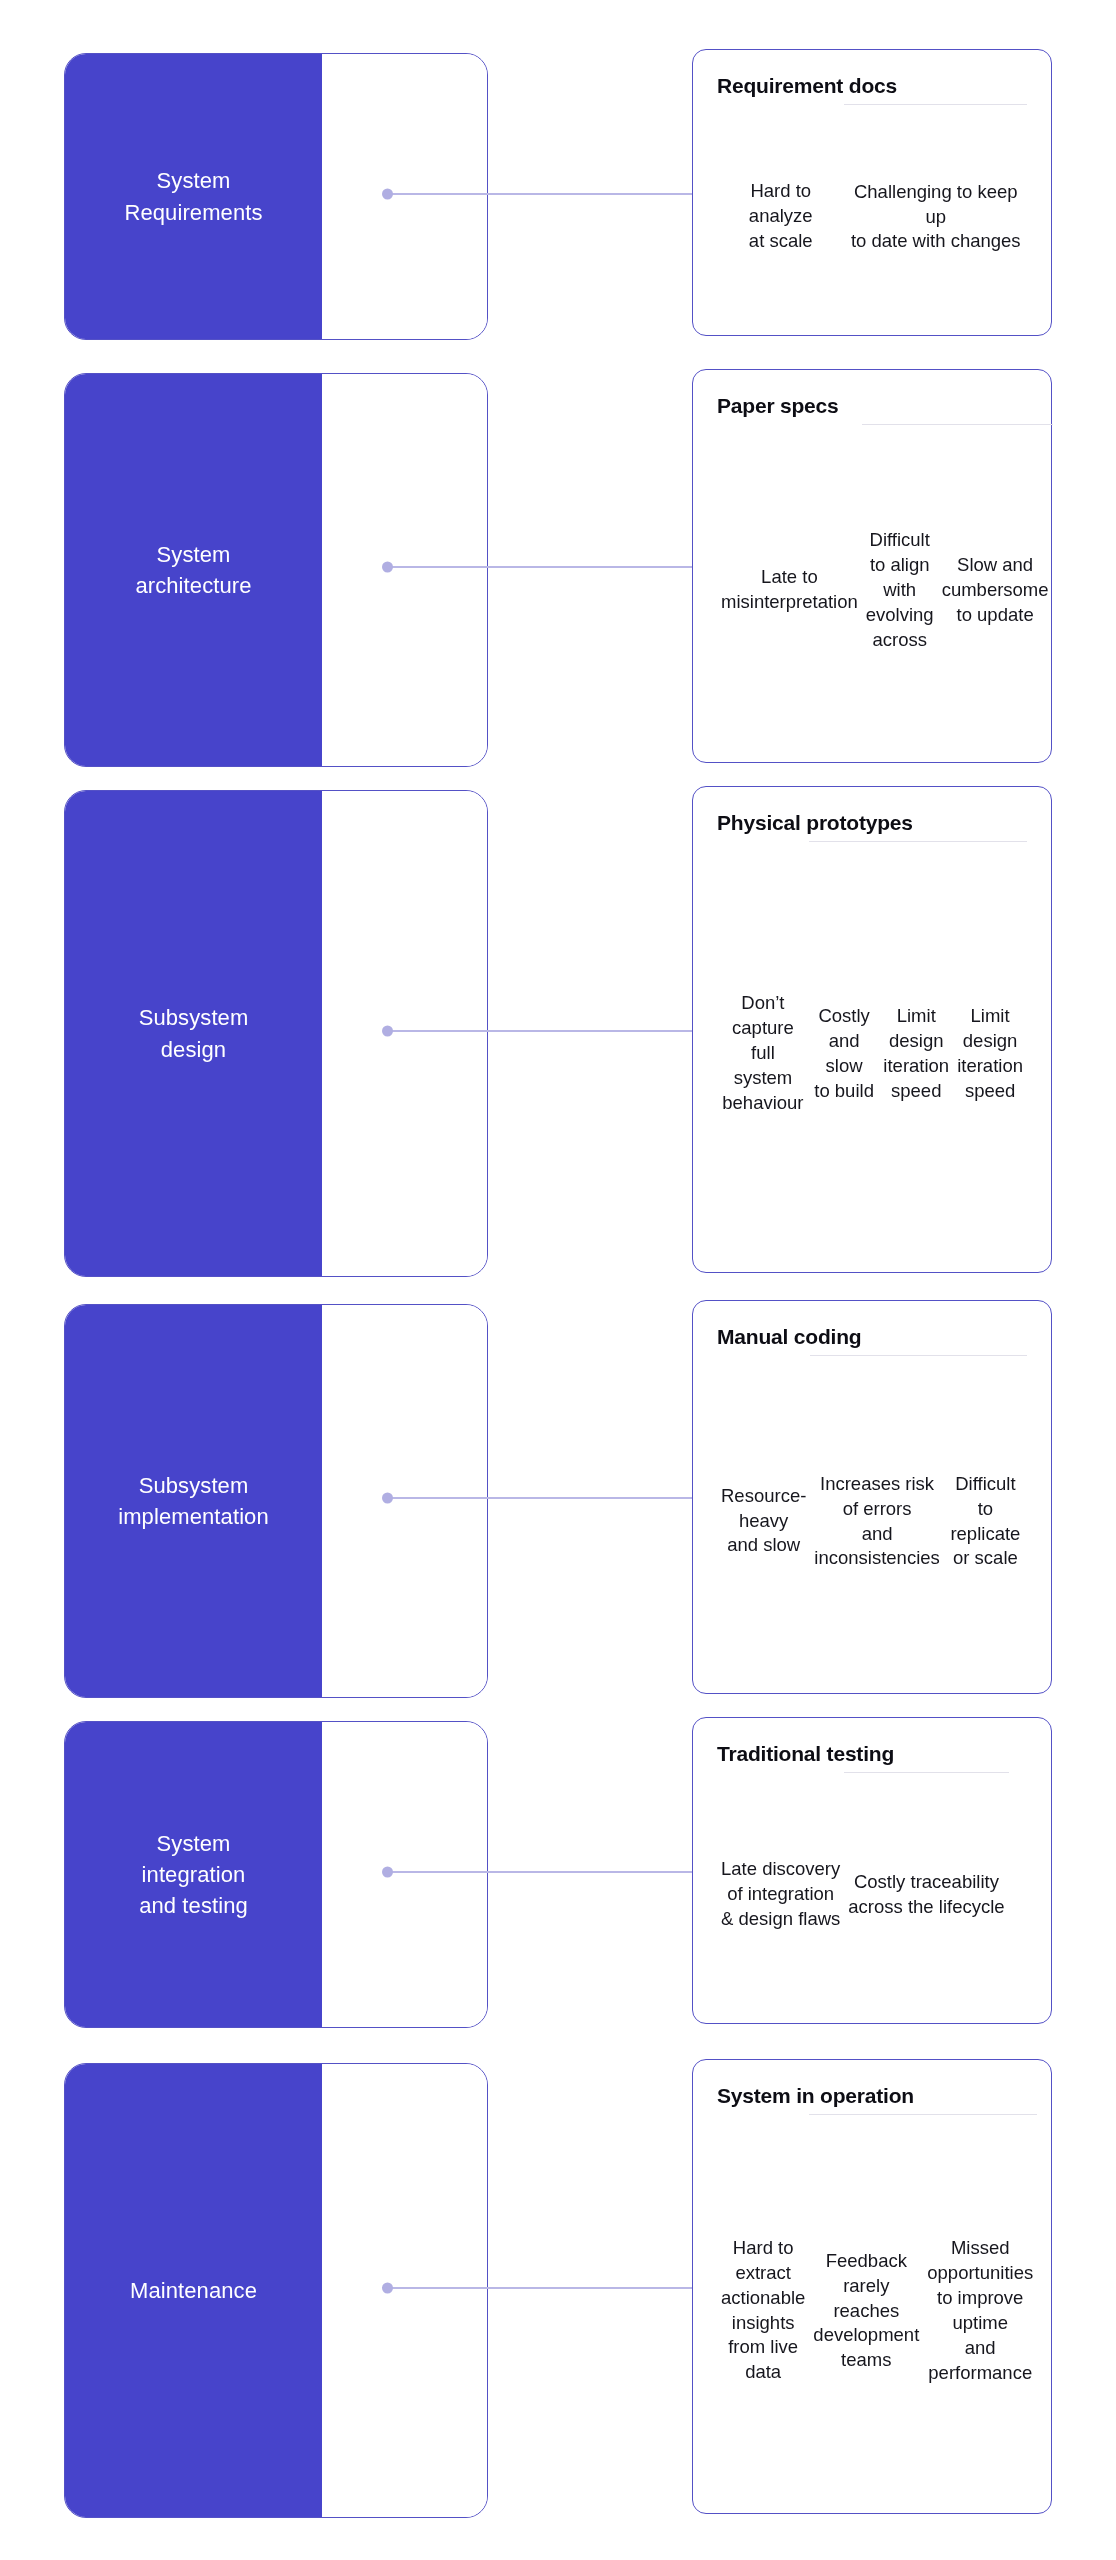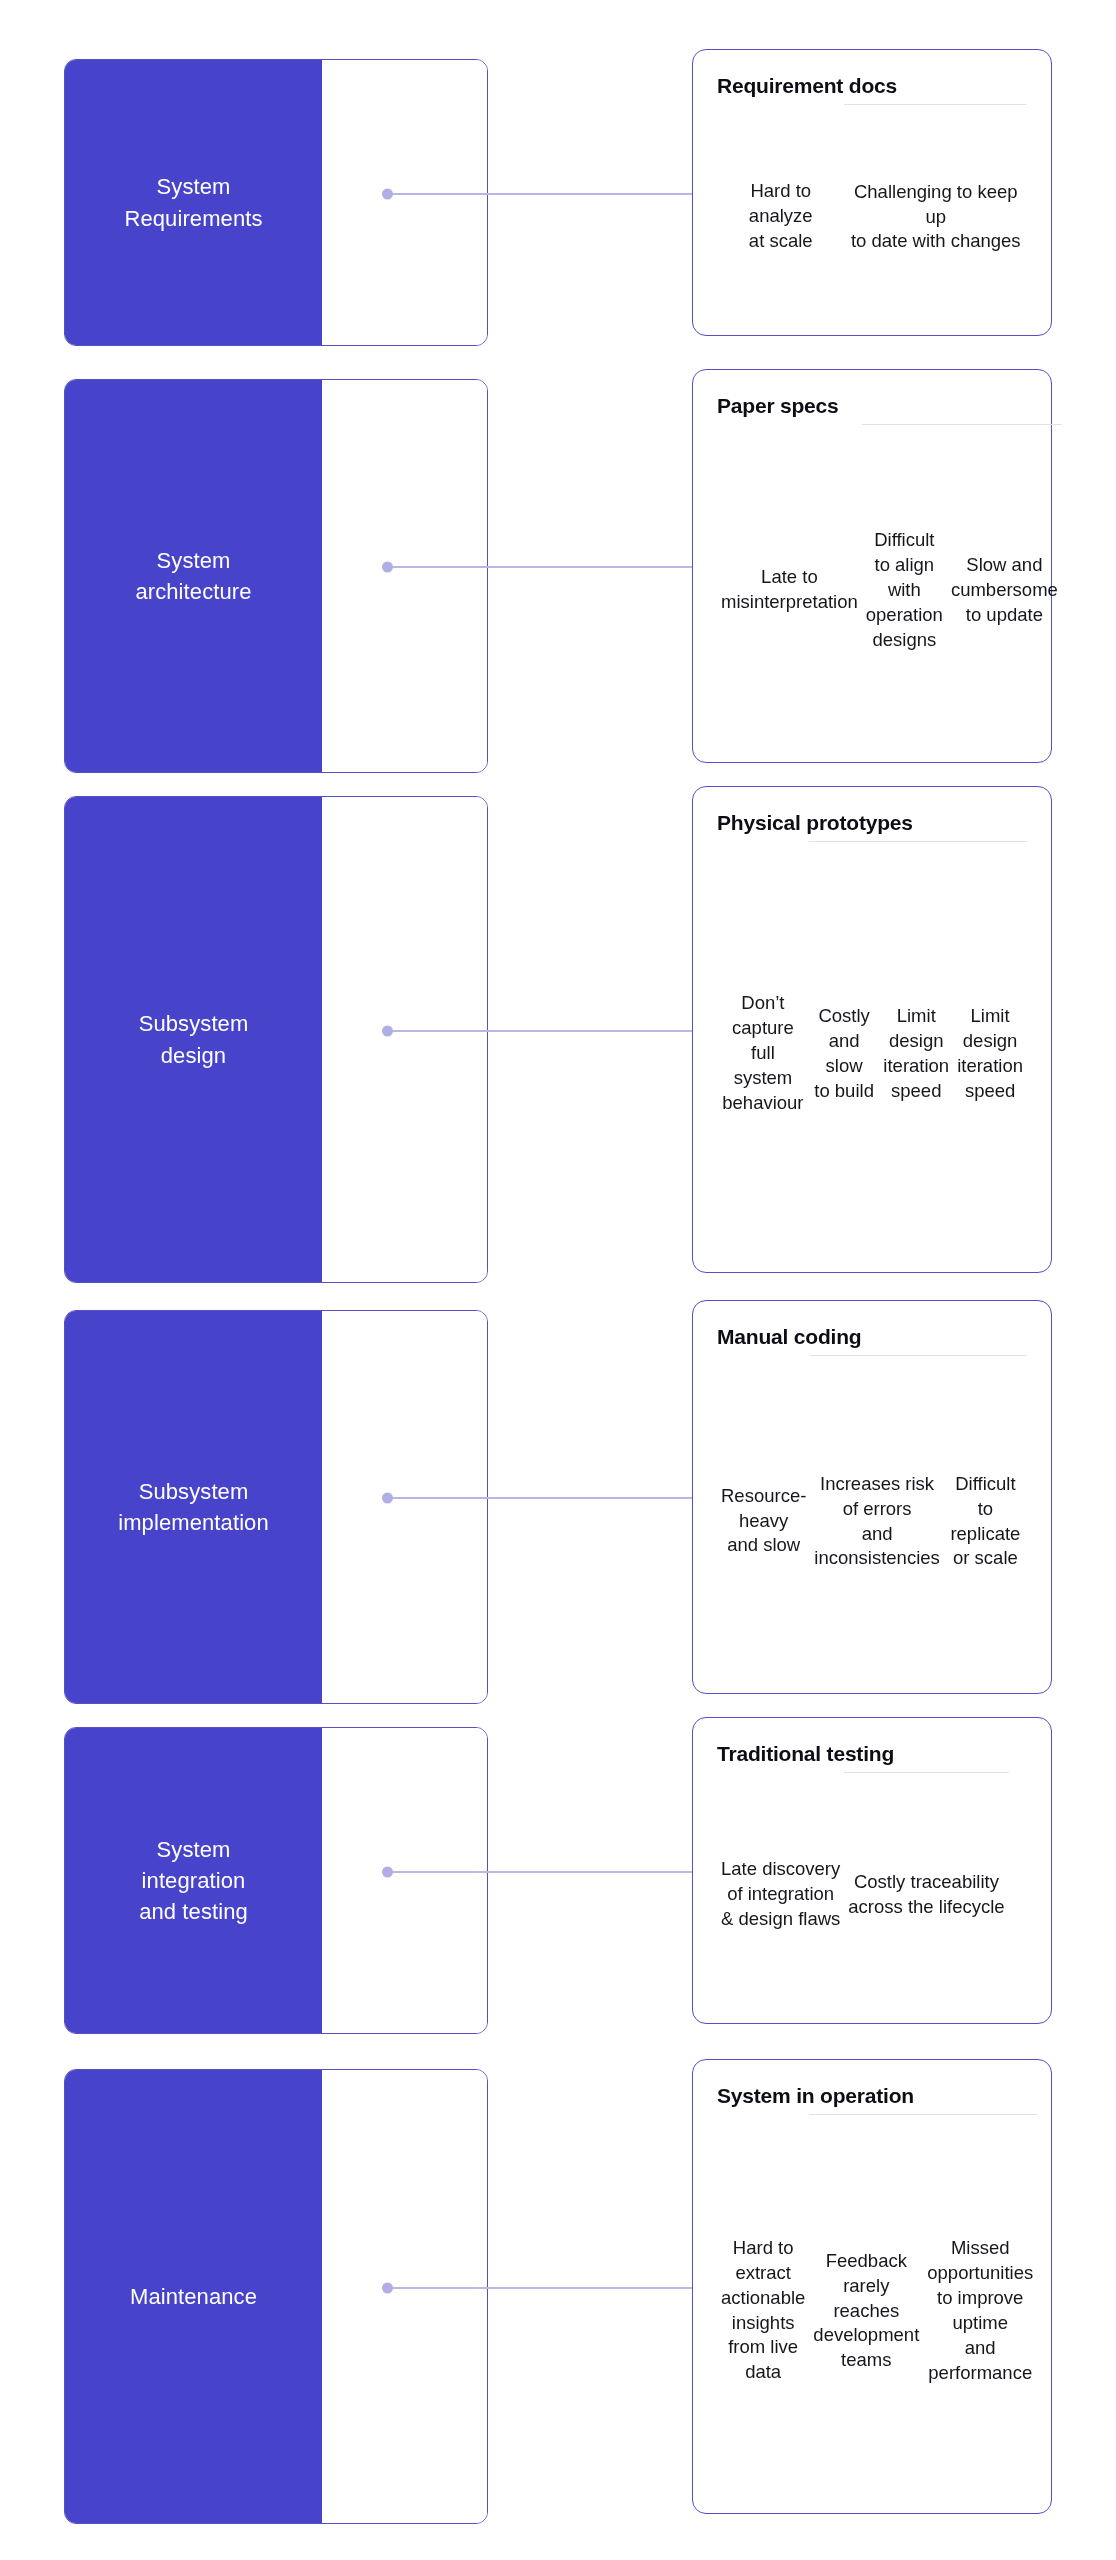--- a/index.html
+++ b/index.html
@@ -26,24 +26,24 @@
   .row {
     position: absolute;
     left: 0;
     width: 1116px;
   }
 
   
   .stage-card {
     position: absolute;
     left: 64px;
-    top: 10px;
+    top: 4px;
     width: 424px;
     border: 1.6px solid #5451c6;
-    border-radius: 12px;
+    border-radius: 22px;
     background: #ffffff;
     overflow: hidden;
     display: flex;
     height: 100%;
   }
   .stage-fill {
     width: 257px;
     background: #4744cb;
     display: flex;
     align-items: center;
@@ -163,21 +163,21 @@
         <div class="stage-blank"></div>
       </div>
       <div class="connector" style="top: 197px;"></div>
       <div class="connector-dot" style="top: 197px;"></div>
       <div class="issues-card">
         <div class="issues-title">Paper specs</div>
         <div class="issues-list">
           <div class="issue first">Late to
 misinterpretation</div>
           <div class="issue">Difficult to align
-with operation designs</div>
+with evolving across</div>
           <div class="issue">Slow and cumbersome
 to update</div>
         </div>
       </div>
     </div>
     <div class="row" style="top: 786px; height: 487px;">
       <div class="stage-card">
         <div class="stage-fill">
           <div class="stage-label">Subsystem
 design</div>

